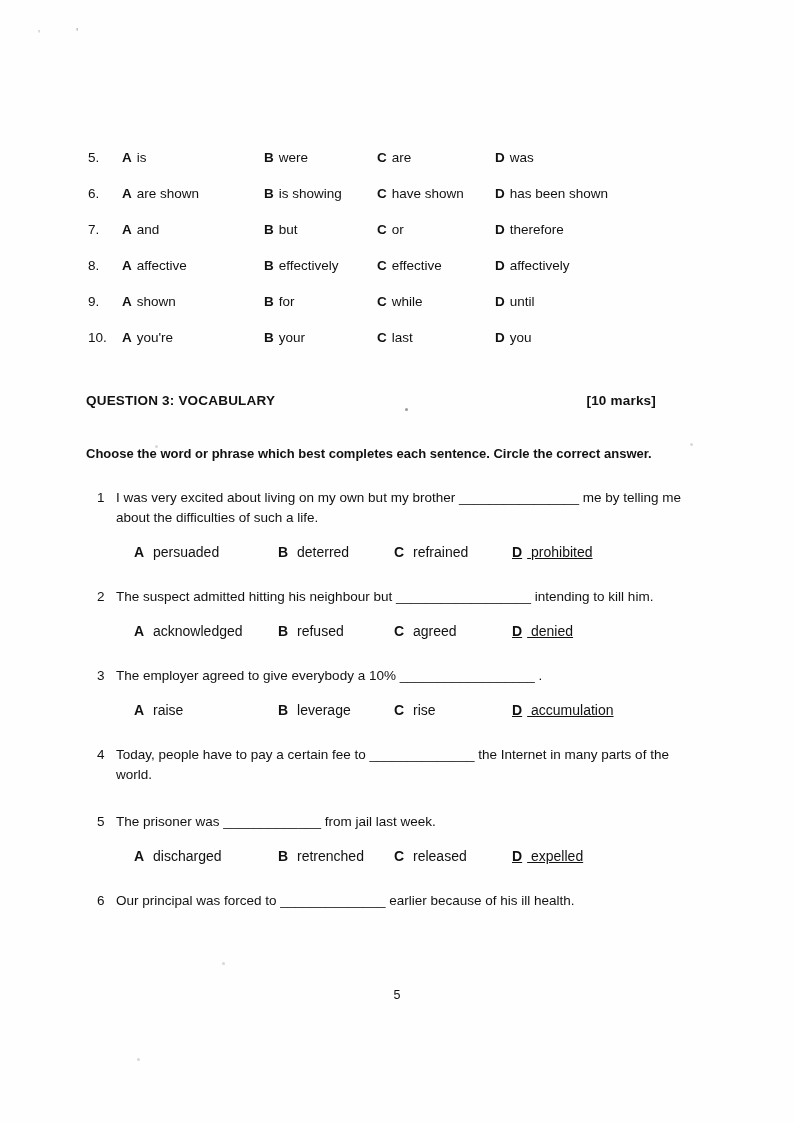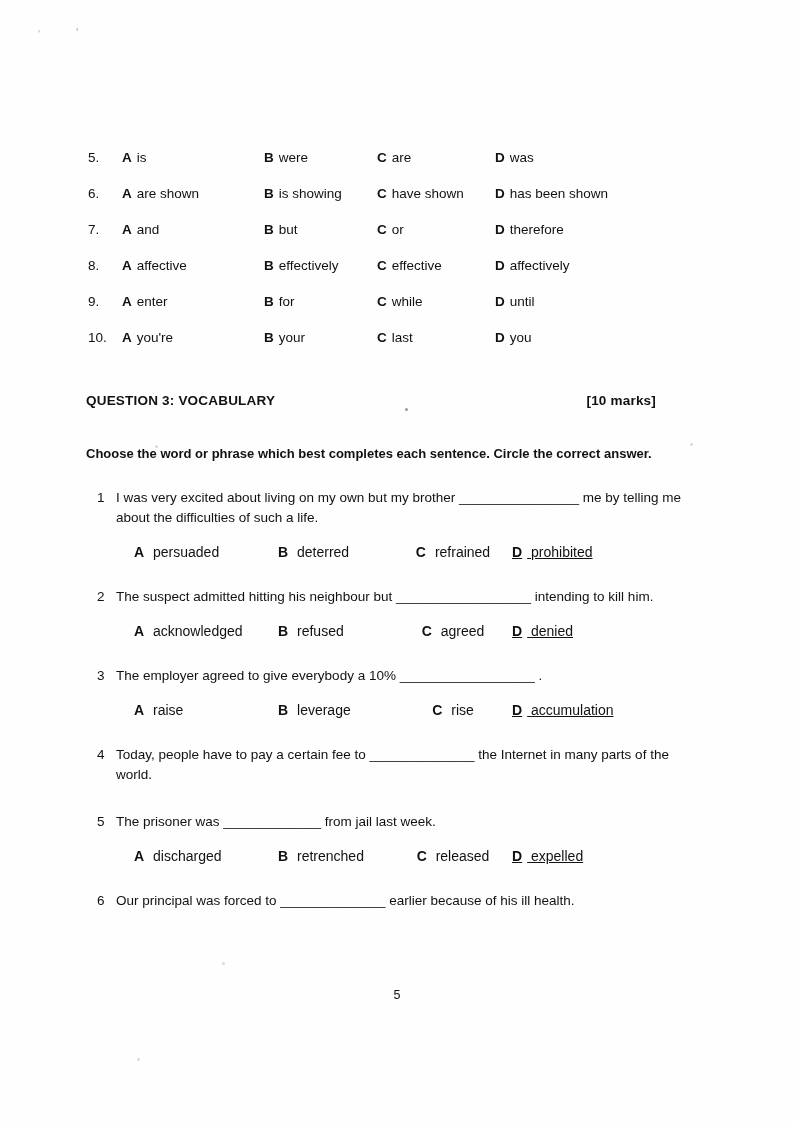--- a/index.html
+++ b/index.html
@@ -123,21 +123,21 @@
   }
 
   .vocab-options {
     display: flex;
     margin-top: 16px;
     margin-left: 46px;
     font-size: 14px;
   }
   .vo-a { width: 144px; flex: 0 0 144px; }
   .vo-b { width: 116px; flex: 0 0 116px; }
-  .vo-c { width: 118px; flex: 0 0 118px; text-align: center; }
+  .vo-c { width: 118px; flex: 0 0 118px; }
   .vo-d { flex: 1 1 auto; text-decoration: underline; }
 
   .page-number {
     position: absolute;
     left: 0; right: 0;
     top: 988px;
     text-align: center;
     font-size: 12.5px;
     color: #111;
   }
@@ -243,21 +243,21 @@
       <div class="mcq-opt col-d">
         <span class="opt-letter">D</span>
         <span class="opt-text">affectively</span>
       </div>
     </div>
 
     <div class="mcq-row">
       <div class="mcq-num">9.</div>
       <div class="mcq-opt col-a">
         <span class="opt-letter">A</span>
-        <span class="opt-text">enter</span>
+        <span class="opt-text">shown</span>
       </div>
       <div class="mcq-opt col-b">
         <span class="opt-letter">B</span>
         <span class="opt-text">for</span>
       </div>
       <div class="mcq-opt col-c">
         <span class="opt-letter">C</span>
         <span class="opt-text">while</span>
       </div>
       <div class="mcq-opt col-d">

